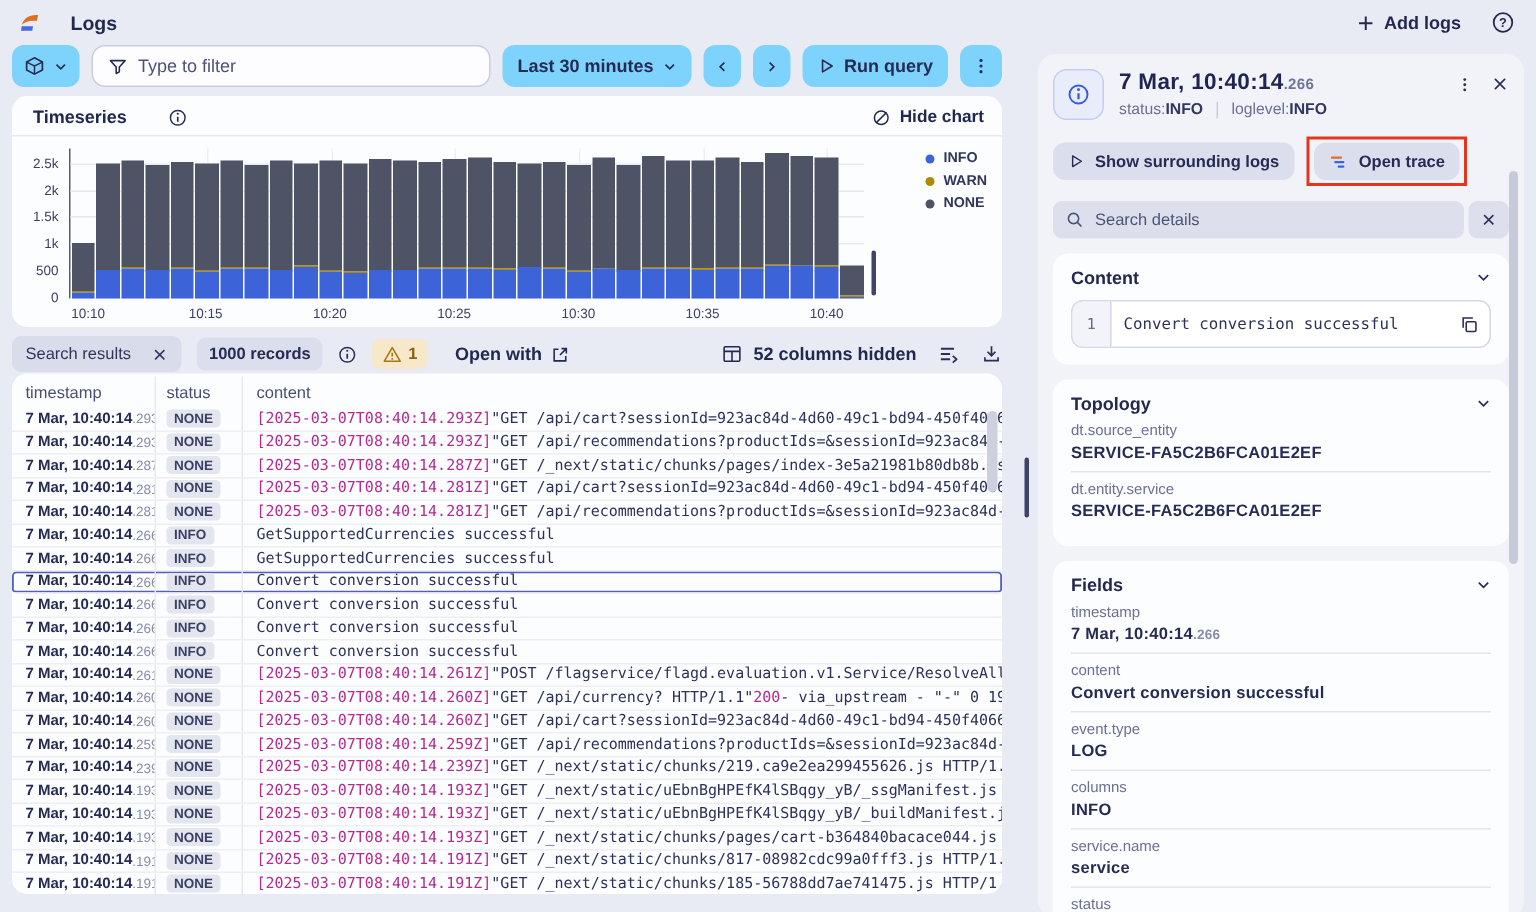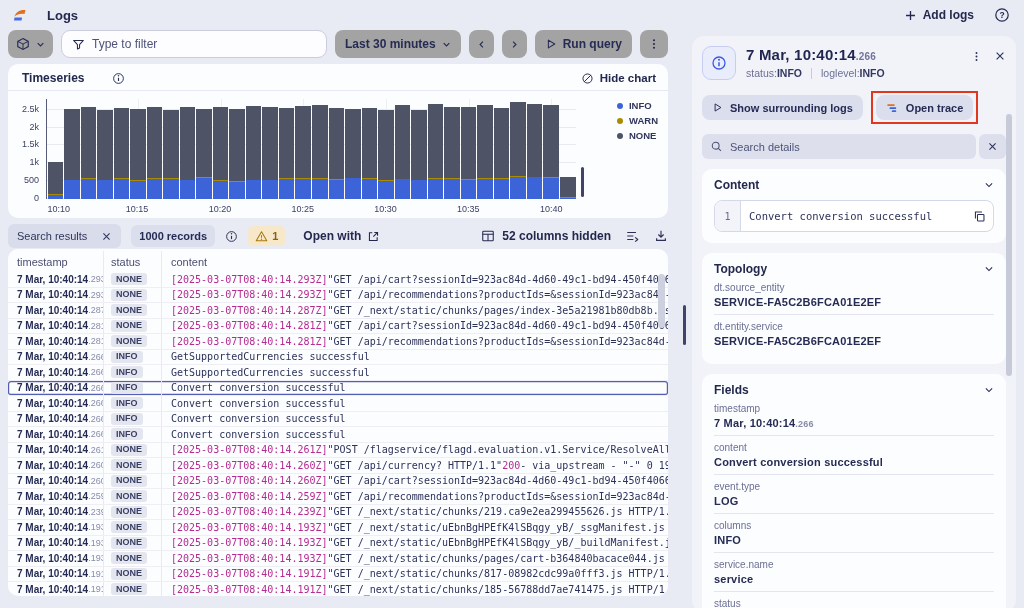--- a/index.html
+++ b/index.html
@@ -13,21 +13,21 @@
   .app-title { font-size:13px; font-weight:700; color:#23284e; }
   .topbar-spacer { flex:1; }
   .add-logs-btn { display:flex; align-items:center; gap:6px; font-size:12px; font-weight:600; color:#23284e; cursor:pointer; margin-right:20px; }
   .help-btn { color:#23284e; cursor:pointer; }
 
   .workspace { position:relative; height:578px; }
   .left { position:absolute; left:8px; top:0; width:660px; }
 
   
   .querybar { display:flex; align-items:center; gap:8px; height:28px; }
-  .pill { display:flex; align-items:center; gap:6px; background:#a3a3a3; border-radius:8px; height:28px; padding:0 10px; font-size:12px; font-weight:600; color:#262b54; cursor:pointer; white-space:nowrap; }
+  .pill { display:flex; align-items:center; gap:6px; background:#7dd3fc; border-radius:8px; height:28px; padding:0 10px; font-size:12px; font-weight:600; color:#262b54; cursor:pointer; white-space:nowrap; }
   .pill.square { padding:0 8px; }
   .filter-input-wrap { flex:1; display:flex; align-items:center; gap:7px; background:#fdfdff; border:1px solid #c9cdde; border-radius:9px; height:28px; padding:0 10px; }
   .filter-input-wrap input { border:none; outline:none; background:transparent; flex:1; font-size:12px; font-family:"Liberation Sans",sans-serif; color:#30355c; }
   .filter-input-wrap input::placeholder { color:#4d5278; }
 
   
   .chart-card { margin-top:6px; height:154px; background:#fcfdff; border-radius:10px; overflow:hidden; }
   .chart-header { height:27px; display:flex; align-items:center; gap:27px; padding:2px 12px 0 14px; border-bottom:1px solid #e7e8f1; }
   .chart-title { font-size:12px; font-weight:700; color:#23284e; }
   .hide-chart { margin-left:auto; display:flex; align-items:center; gap:6px; font-size:11.5px; font-weight:600; color:#23284e; cursor:pointer; }

